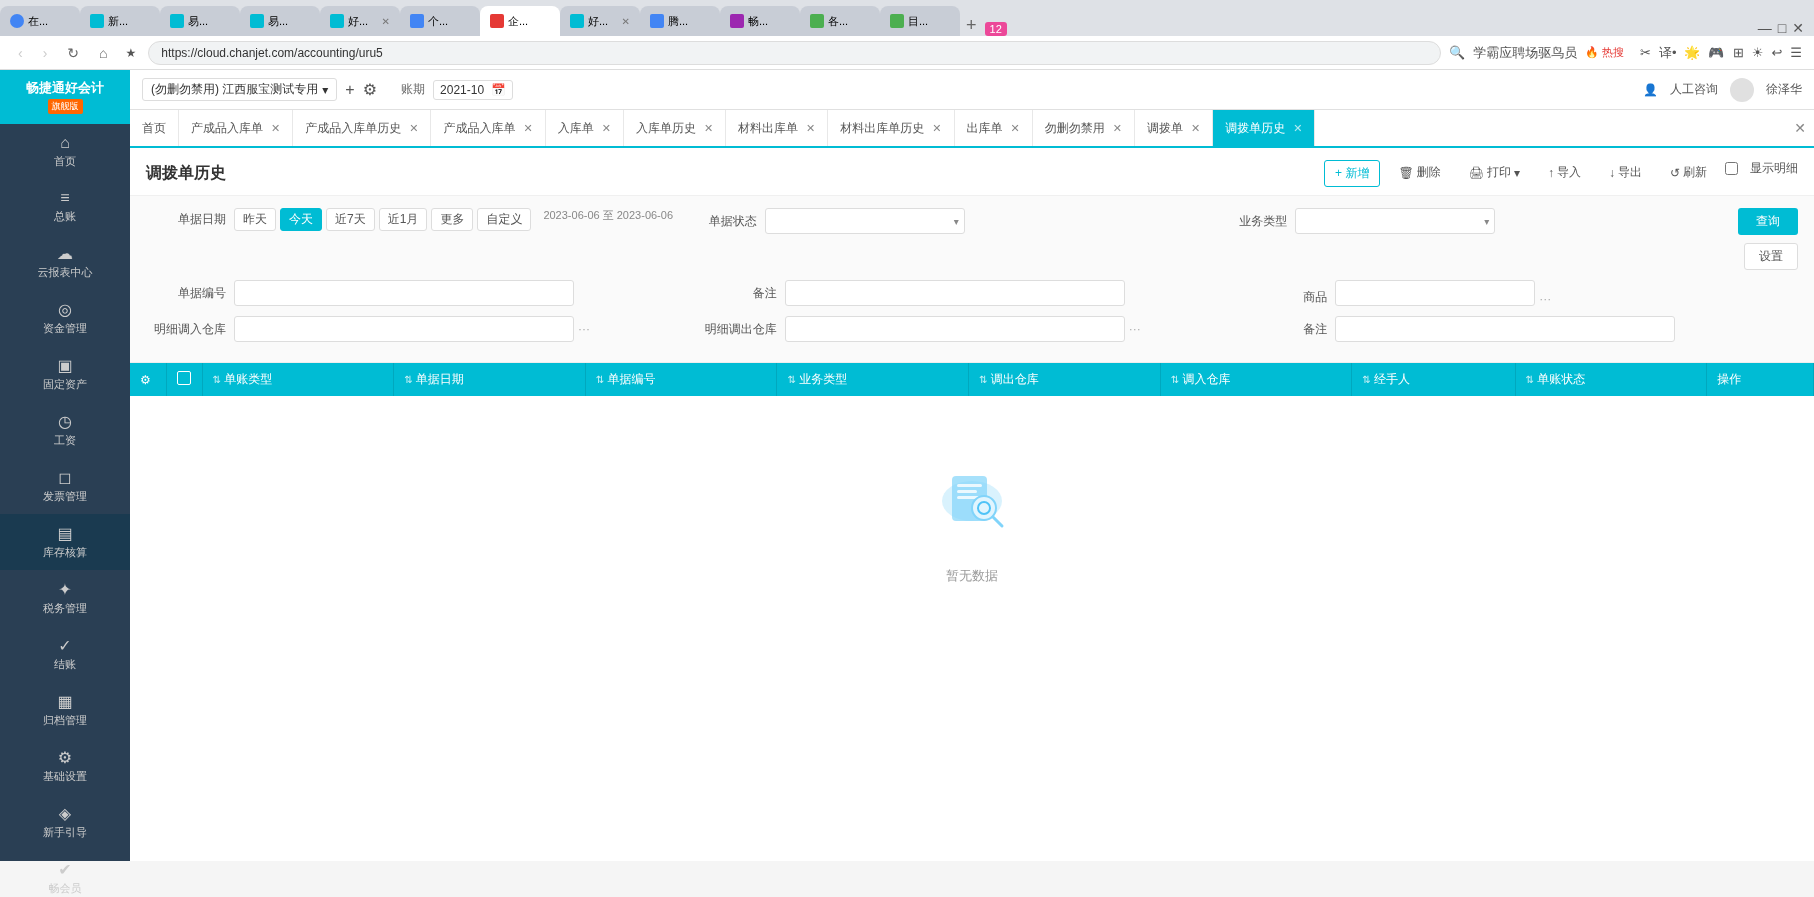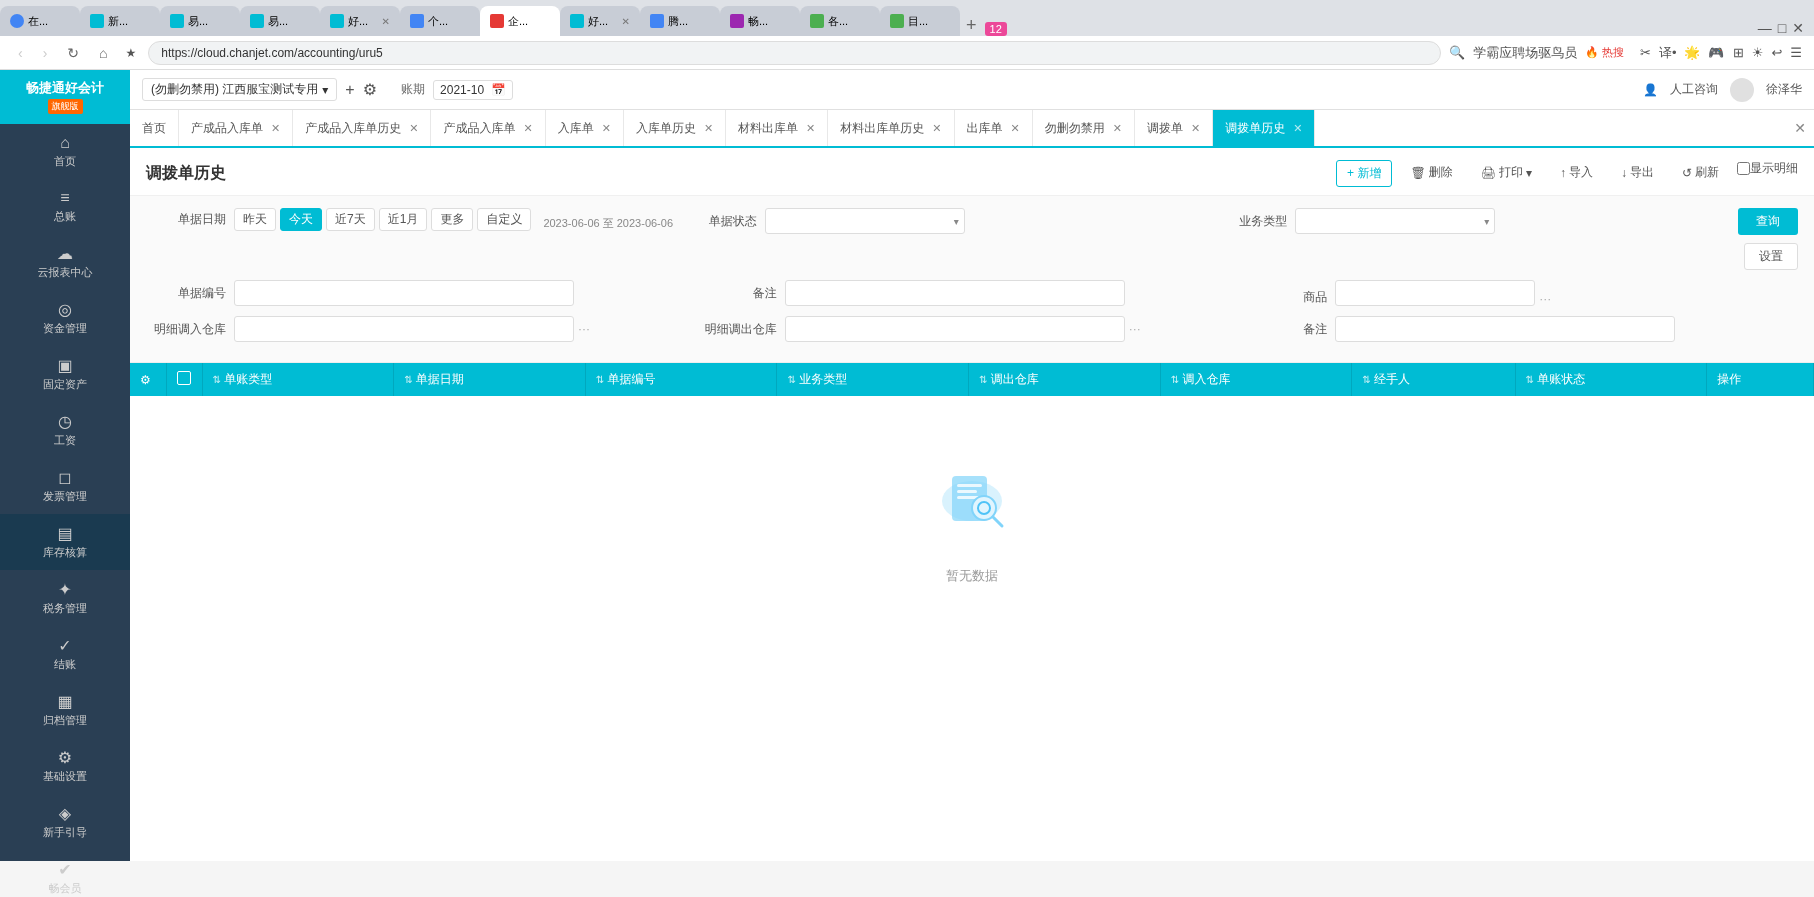--- a/index.html
+++ b/index.html
@@ -48,29 +48,29 @@
     .ptab { padding: 0 12px; height: 38px; display: flex; align-items: center; font-size: 12px; color: #555; cursor: pointer; border-right: 1px solid #e8e8e8; white-space: nowrap; gap: 4px; }
     .ptab.active { background: #00bcd4; color: #fff; }
     .ptab-close { font-size: 11px; margin-left: 4px; opacity: 0.7; }
 
     
     .content { flex: 1; overflow: auto; padding: 0; background: #fff; }
     .page-header { padding: 12px 16px 8px; display: flex; align-items: center; justify-content: space-between; border-bottom: 1px solid #f0f0f0; }
     .page-title { font-size: 16px; font-weight: bold; color: #333; }
     .page-actions { display: flex; align-items: flex-start; gap: 8px; }
     .action-btn { display: flex; align-items: center; gap: 3px; padding: 4px 10px; font-size: 12px; color: #555; cursor: pointer; border: none; background: none; }
-    .display-toggle { display: flex; align-items: center; gap: 0; font-size: 12px; color: #555; }
+    .display-toggle { display: flex; align-items: center; gap: 12px; font-size: 12px; color: #555; }
 
     
     .filter-area { padding: 12px 16px; background: #fafafa; border-bottom: 1px solid #eee; }
     .filter-label { font-size: 12px; color: #555; width: 80px; flex-shrink: 0; text-align: right; margin-right: 8px; }
-    .filter-date-btns { display: flex; align-items: center; gap: 4px; }
+    .filter-date-btns { display: flex; gap: 4px; }
     .date-btn { padding: 2px 8px; font-size: 12px; border: 1px solid #ddd; border-radius: 3px; cursor: pointer; background: #fff; color: #555; }
     .date-btn.active { background: #00bcd4; color: #fff; border-color: #00bcd4; }
-    .date-range { font-size: 11px; color: #888; margin-left: 8px; margin-top: 7px; }
+    .date-range { font-size: 11px; color: #888; margin-left: 8px; }
     .filter-select { height: 26px; border: 1px solid #ddd; border-radius: 3px; padding: 0 8px; font-size: 12px; min-width: 200px; background: #fff; }
     .filter-input { height: 26px; border: 1px solid #ddd; border-radius: 3px; padding: 0 8px; font-size: 12px; min-width: 200px; }
     .filter-input-wide { min-width: 340px; }
     .filter-dots { color: #aaa; margin-left: 4px; cursor: pointer; }
 
     
     .query-btn { background: #00bcd4; color: #fff; border: none; padding: 5px 18px; font-size: 12px; border-radius: 3px; cursor: pointer; }
     .settings-btn { background: #fff; color: #555; border: 1px solid #ddd; padding: 4px 14px; font-size: 12px; border-radius: 3px; cursor: pointer; margin-top: 4px; }
 
     

